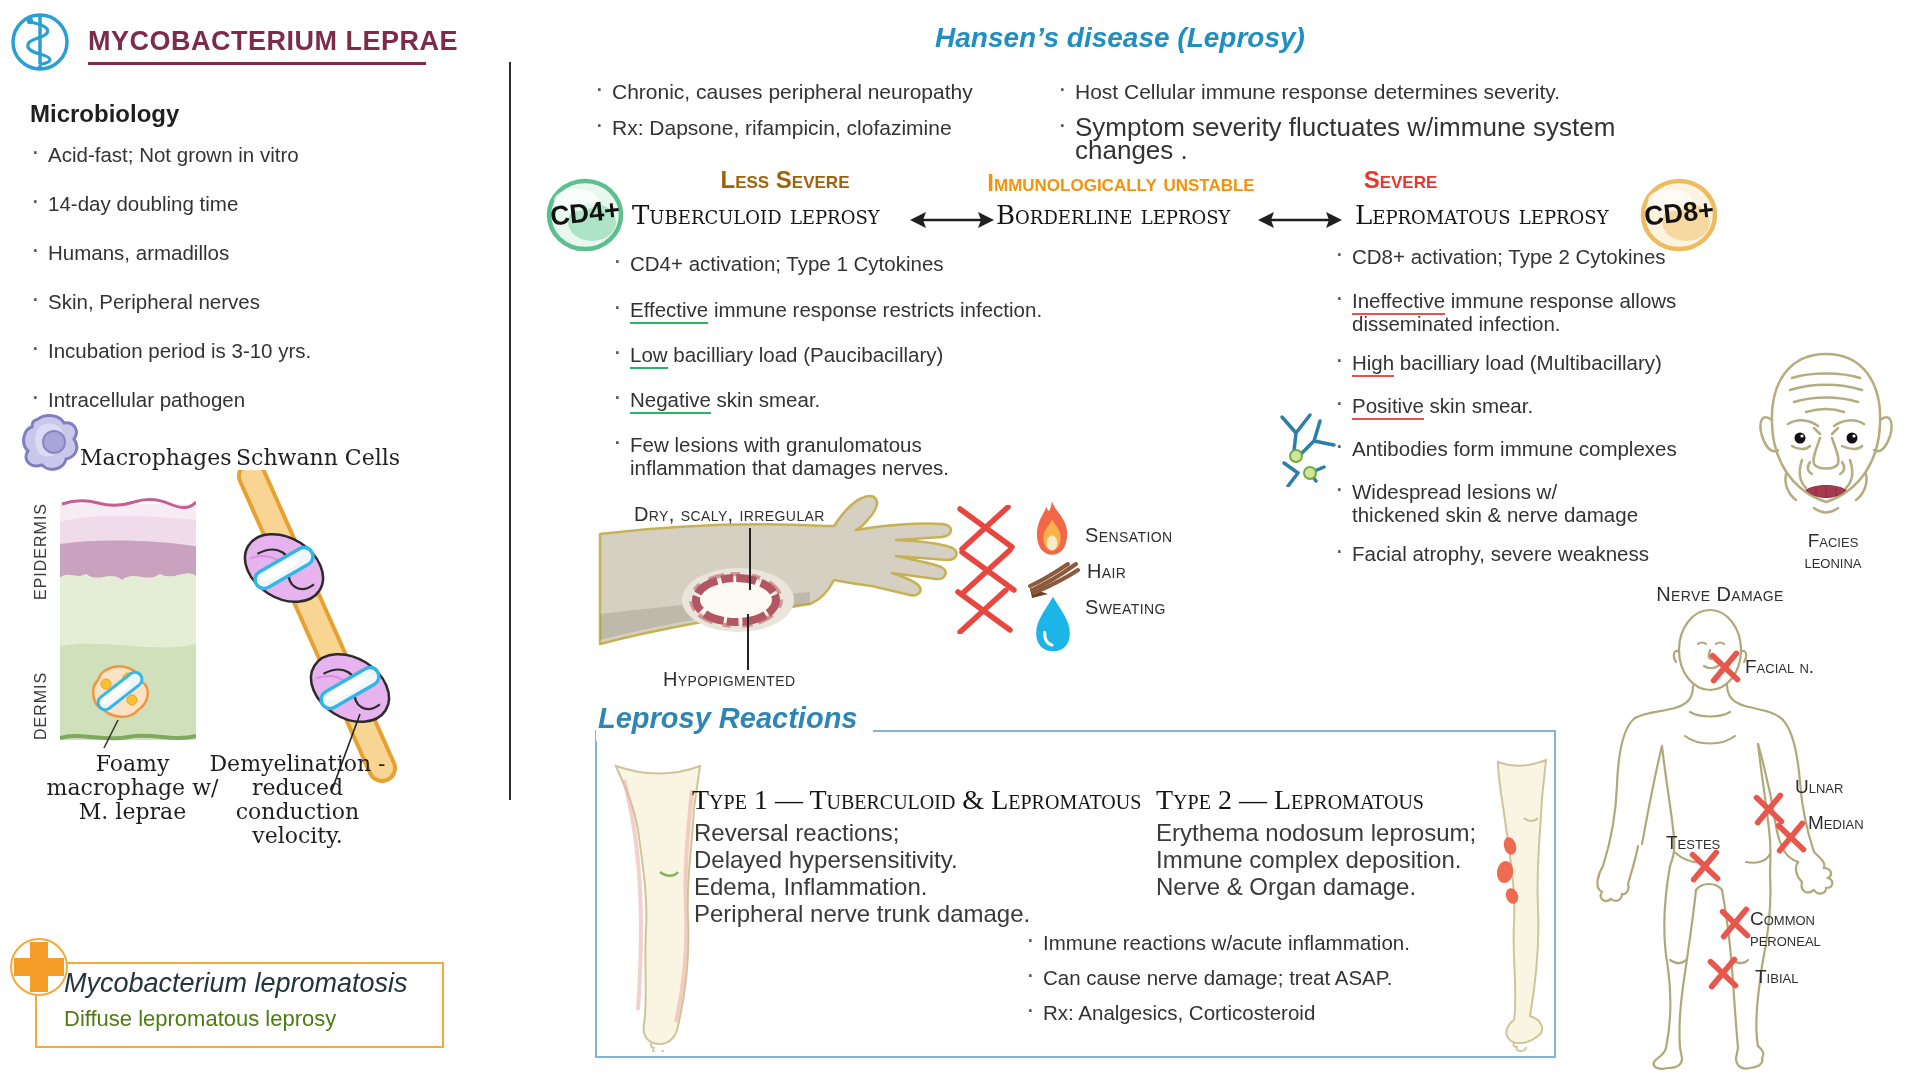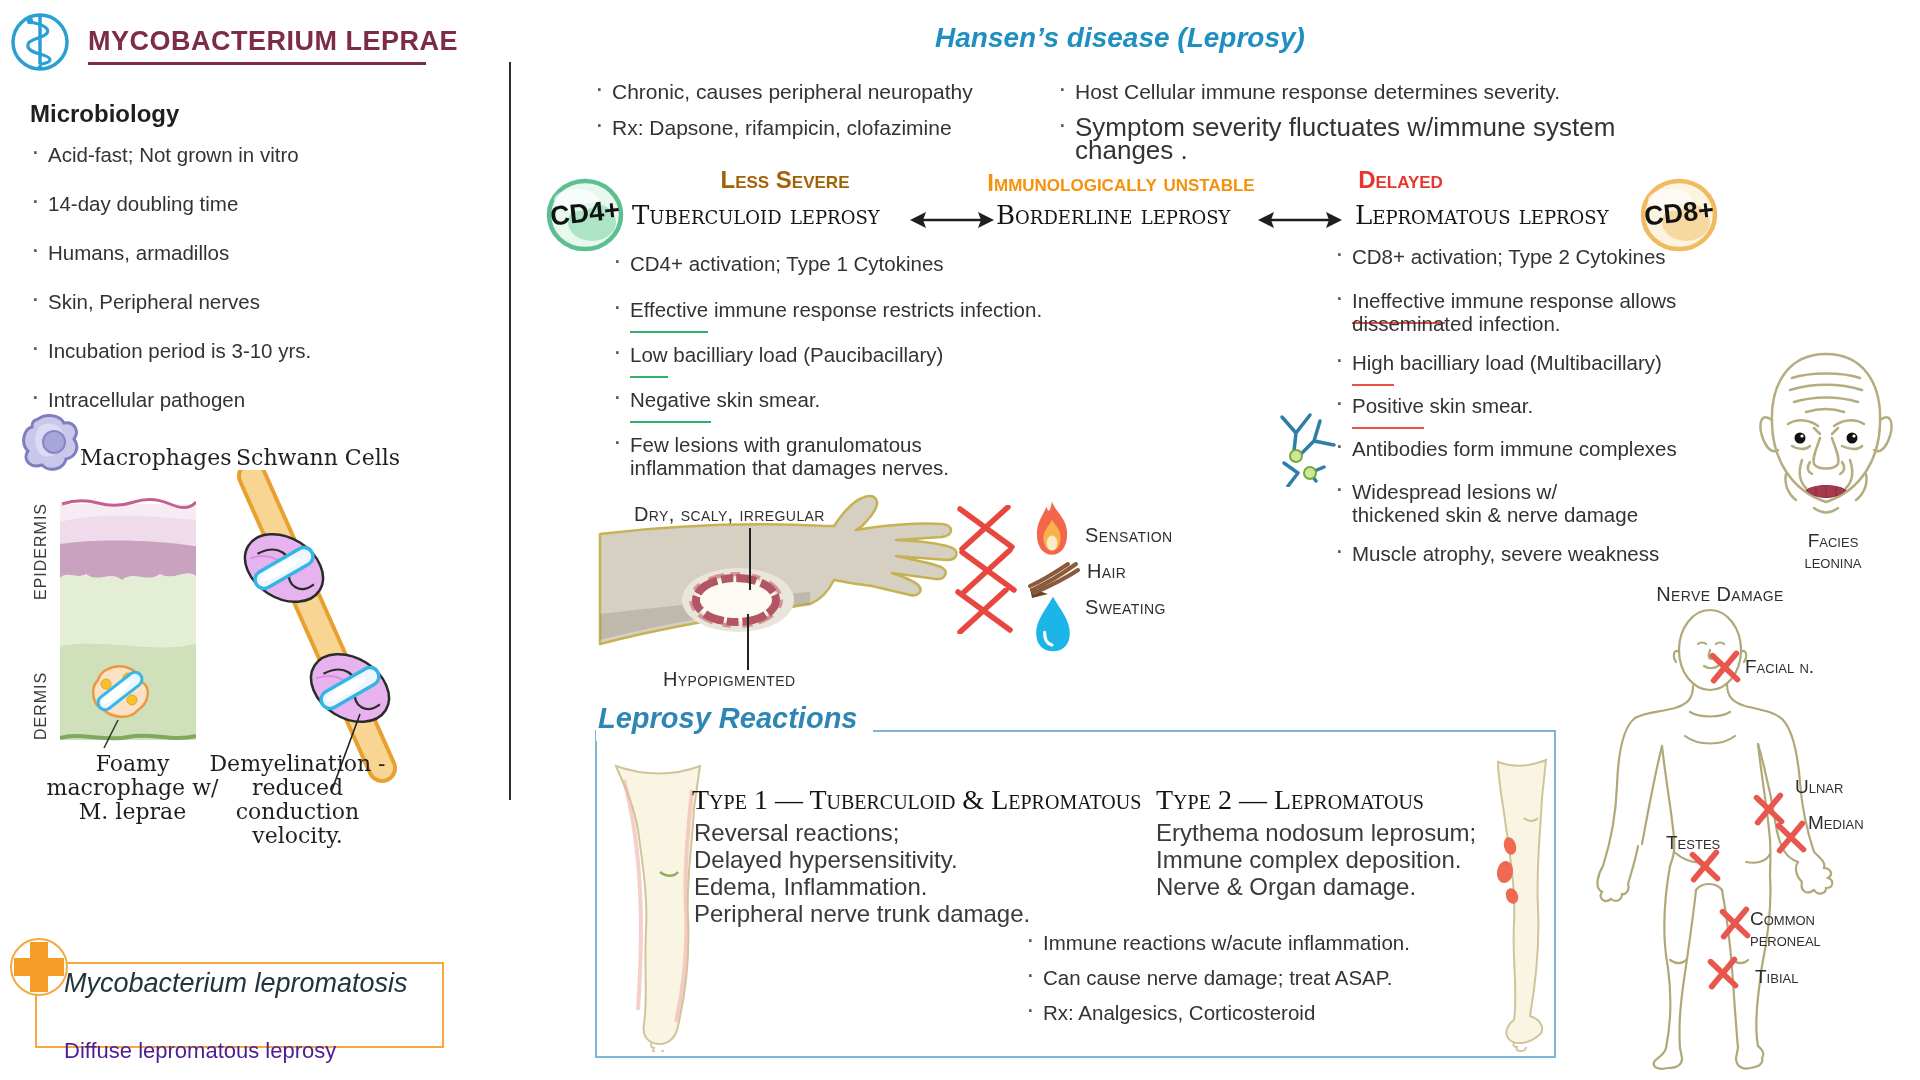--- a/index.html
+++ b/index.html
@@ -18,34 +18,34 @@
   .cap-serif{font-family:"DejaVu Serif",serif;font-size:22px;color:#1f1f1f;line-height:24px;}
   .vlabel{writing-mode:vertical-rl;transform:rotate(180deg);font-size:16px;letter-spacing:1px;color:#3a3a3a;}
   
   .hansen-title{font-size:28px;font-weight:bold;font-style:italic;color:#1f8fc1;}
   .sev{font-size:24px;font-weight:bold;}
   .sev-green{color:#a16207;}
   .sev-orange{color:#f5920b;}
   .sev-red{color:#e8352e;}
   .lep-type{font-family:"DejaVu Serif",serif;font-variant:small-caps;font-size:26px;color:#141414;}
   .badge-label{font-size:27px;font-weight:bold;color:#111;transform:rotate(-6deg);}
-  .ul{padding-bottom:10px;}
+  .ul{padding-bottom:1px;}
   .ug{border-bottom:2.5px solid #2eb06a;}
   .ur{border-bottom:2.5px solid #e85048;}
   .l2{display:block;}
   .caps-label{font-variant:small-caps;font-size:20px;color:#2f2f2f;letter-spacing:.4px;}
   
   .rx-title{font-size:29px;font-weight:bold;font-style:italic;color:#2e86b5;background:#fff;padding:0 16px 6px 2px;}
   .rx-box{border:2px solid #7fb5d6;}
   .type-head{font-family:Liberation Serif, serif;font-variant:small-caps;font-size:28px;color:#141414;}
   .type-lines{font-size:24px;line-height:27px;color:#3a3a3a;}
   
   .lepro-box{border:2px solid #f6aa3e;}
   .lepro-title{font-size:27px;font-style:italic;color:#22343c;}
-  .lepro-sub{font-size:22px;color:#4c1d95;margin-top:32px;}
+  .lepro-sub{font-size:22px;color:#4d7c0f;}
   .nerve-label{font-variant:small-caps;font-size:19px;color:#2f2f2f;line-height:21px;}
 </style>
 </head>
 <body>
 
 <svg class="abs" style="left:8px;top:8px" width="64" height="68" viewBox="0 0 64 68">
   <circle cx="32" cy="34" r="27" fill="#fff" stroke="#2a9fd4" stroke-width="3.5"></circle>
   <path d="M32 8 L32 55" stroke="#2a9fd4" stroke-width="3.5" stroke-linecap="round"></path>
   <path d="M32 55 L28 62 L36 62 Z" fill="#2a9fd4"></path>
   <path d="M22 14 C44 18 44 26 30 30 C16 34 16 42 32 46 C46 50 44 54 34 56" stroke="#2a9fd4" stroke-width="3.2" fill="none" stroke-linecap="round"></path>
@@ -139,21 +139,21 @@
 
 <svg class="abs" style="left:546px;top:178px" width="78" height="74" viewBox="0 0 78 74">
   <ellipse cx="39" cy="37" rx="36" ry="34" fill="#e9f8ef" stroke="#5bbf8f" stroke-width="4.5"></ellipse>
   <ellipse cx="46" cy="44" rx="24" ry="19" fill="#aee4c6"></ellipse>
   <ellipse cx="30" cy="22" rx="22" ry="11" fill="#ffffff" opacity=".65"></ellipse>
 </svg>
 <div class="abs badge-label center" style="left:548px;top:198px;width:74px">CD4+</div>
 
 <div class="abs sev sev-green sc center" style="left:690px;top:166px;width:190px">Less Severe</div>
 <div class="abs sev sev-orange sc center" style="left:956px;top:169px;width:330px">Immunologically unstable</div>
-<div class="abs sev sev-red sc center" style="left:1338px;top:166px;width:125px">Delayed</div>
+<div class="abs sev sev-red sc center" style="left:1338px;top:166px;width:125px">Severe</div>
 
 <div class="abs lep-type" style="left:632px;top:200px">Tuberculoid leprosy</div>
 <svg class="abs" style="left:908px;top:208px" width="88" height="24" viewBox="0 0 88 24">
   <line x1="12" y1="12" x2="76" y2="12" stroke="#1f1f1f" stroke-width="2.5"></line>
   <path d="M2 12 L18 4 L15 12 L18 20 Z" fill="#1f1f1f"></path>
   <path d="M86 12 L70 4 L73 12 L70 20 Z" fill="#1f1f1f"></path>
 </svg>
 <div class="abs lep-type" style="left:996px;top:200px">Borderline leprosy</div>
 <svg class="abs" style="left:1256px;top:208px" width="88" height="24" viewBox="0 0 88 24">
   <line x1="12" y1="12" x2="76" y2="12" stroke="#1f1f1f" stroke-width="2.5"></line>
@@ -197,21 +197,21 @@
 <div class="bullet" style="left:1352px;top:394px;width:360px">
   <span class="ul ur">Positive</span><span> skin smear.</span><span class="l2"></span>
 </div>
 <div class="bullet" style="left:1352px;top:437px;width:360px">
   <span class="ul ur"></span><span>Antibodies form immune complexes</span><span class="l2"></span>
 </div>
 <div class="bullet" style="left:1352px;top:480px;width:360px">
   <span class="ul ur"></span><span>Widespread lesions w/</span><span class="l2">thickened skin &amp; nerve damage</span>
 </div>
 <div class="bullet" style="left:1352px;top:542px;width:360px">
-  <span class="ul ur"></span><span>Muscle atrophy, severe weakness</span><span class="l2"></span>
+  <span class="ul ur"></span><span>Facial atrophy, severe weakness</span><span class="l2"></span>
 </div>
 
 <svg class="abs" style="left:1276px;top:411px" width="60" height="76" viewBox="0 0 60 76">
   <g stroke="#2e7fa8" stroke-width="3.5" fill="none" stroke-linecap="round">
     <path d="M6 6 L20 22 M34 4 L20 22 L18 40"></path>
     <path d="M44 10 L38 30 M58 34 L38 30 L26 42"></path>
     <path d="M8 52 L22 62 M12 75 L22 62 M40 70 L34 62 L48 56"></path>
   </g>
   <circle cx="20" cy="45" r="6" fill="#cde89a" stroke="#76a83e" stroke-width="2"></circle>
   <circle cx="34" cy="62" r="6" fill="#cde89a" stroke="#76a83e" stroke-width="2"></circle>

